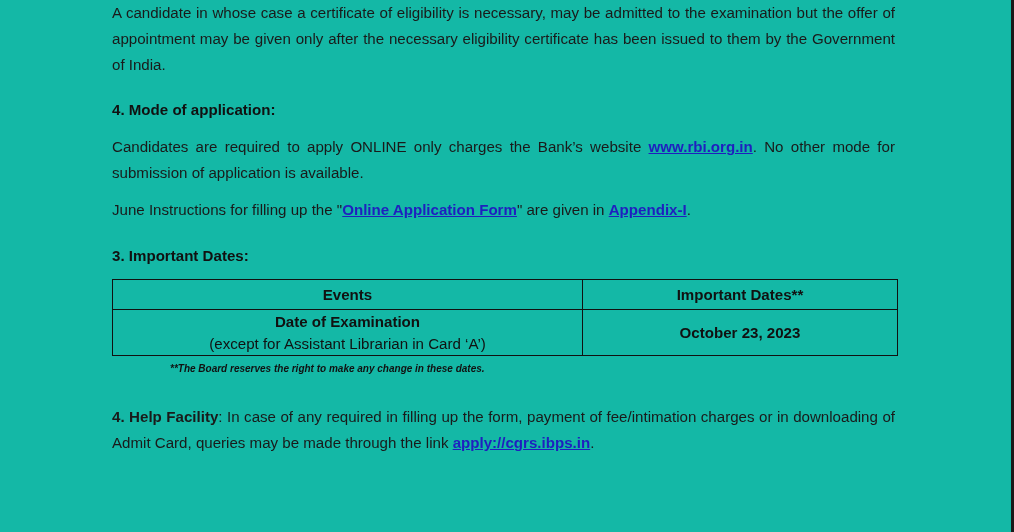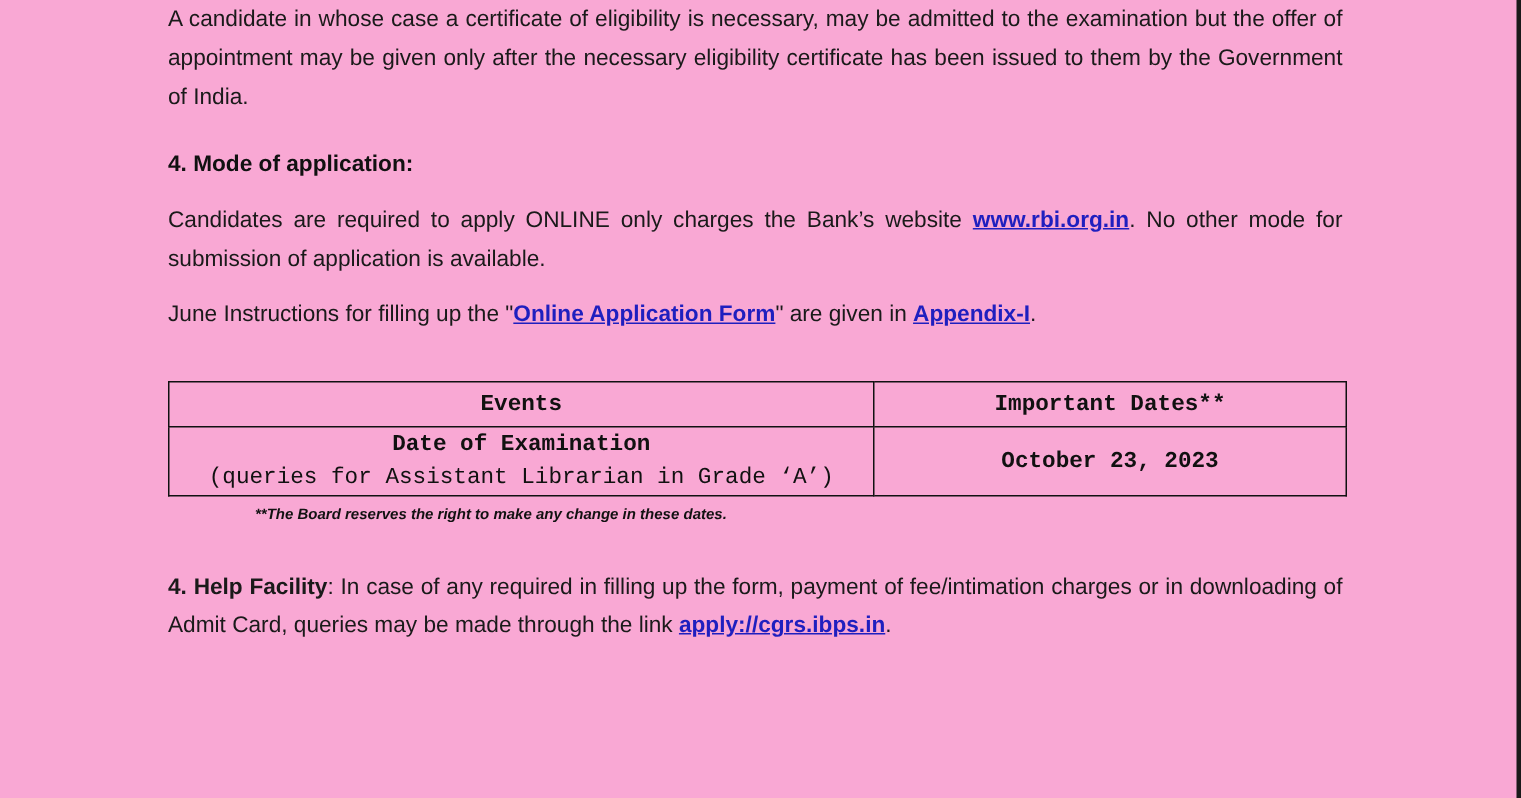--- a/index.html
+++ b/index.html
@@ -8,21 +8,21 @@
     background: #ffffff;
   }
   body {
     font-family: "Liberation Sans", sans-serif;
     color: #000000;
   }
   #page {
     position: relative;
     width: 1014px;
     height: 532px;
-    background: #f9a8d4;
+    background: #14b8a6;
     overflow: hidden;
     box-sizing: border-box;
     border-right: 3px solid #1a1a1a;
     padding-left: 25px;
   }
   #content {
     position: absolute;
     left: 112px;
     top: 0px;
     width: 783px;
@@ -63,21 +63,20 @@
     table-layout: fixed;
   }
   table.dates th, table.dates td {
     border: 1.7px solid #111111;
     padding: 0;
     vertical-align: middle;
     text-align: center;
     font-size: 15.1px;
     line-height: 22px;
     color: #111111;
-    font-family: Liberation Mono, monospace;
   }
   table.dates th {
     font-weight: bold;
     height: 29px;
   }
   .col-events { width: 470px; }
   .col-dates  { width: 315px; }
   td.cell {
     font-weight: normal;
     padding: 4px 6px;
@@ -112,39 +111,40 @@
     <div class="gap-sm"></div>
 
     <p class="para"><span>Candidates are required to apply ONLINE only charges the Bank’s website </span><a class="doclink" href="#">www.rbi.org.in</a><span>. No other mode for submission of application is available.</span></p>
 
     <div class="gap-sm"></div>
 
     <p class="para nojustify"><span>June Instructions for filling up the "</span><a class="doclink" href="#">Online Application Form</a><span>" are given in </span><a class="doclink" href="#">Appendix-I</a><span>.</span></p>
 
     <div class="gap-md"></div>
 
+    <p class="heading"><span class="num-reg">3</span><span>. Important Dates:</span></p>
 
     <div class="gap-sm"></div>
 
     <table class="dates">
       <colgroup>
         <col class="col-events">
         <col class="col-dates">
       </colgroup>
       <thead>
         <tr>
           <th>Events</th>
           <th>Important Dates**</th>
         </tr>
       </thead>
       <tbody>
         <tr class="row2">
           <td class="cell">
             <span class="cell-line1 bold">Date of Examination</span>
-            <span class="cell-line2">(queries for Assistant Librarian in Grade ‘A’)</span>
+            <span class="cell-line2">(except for Assistant Librarian in Card ‘A’)</span>
           </td>
           <td class="cell bold-cell">
             <span class="cell-line1">October 23, 2023</span>
           </td>
         </tr>
       </tbody>
     </table>
 
     <p class="footnote">**The Board reserves the right to make any change in these dates.</p>
 

